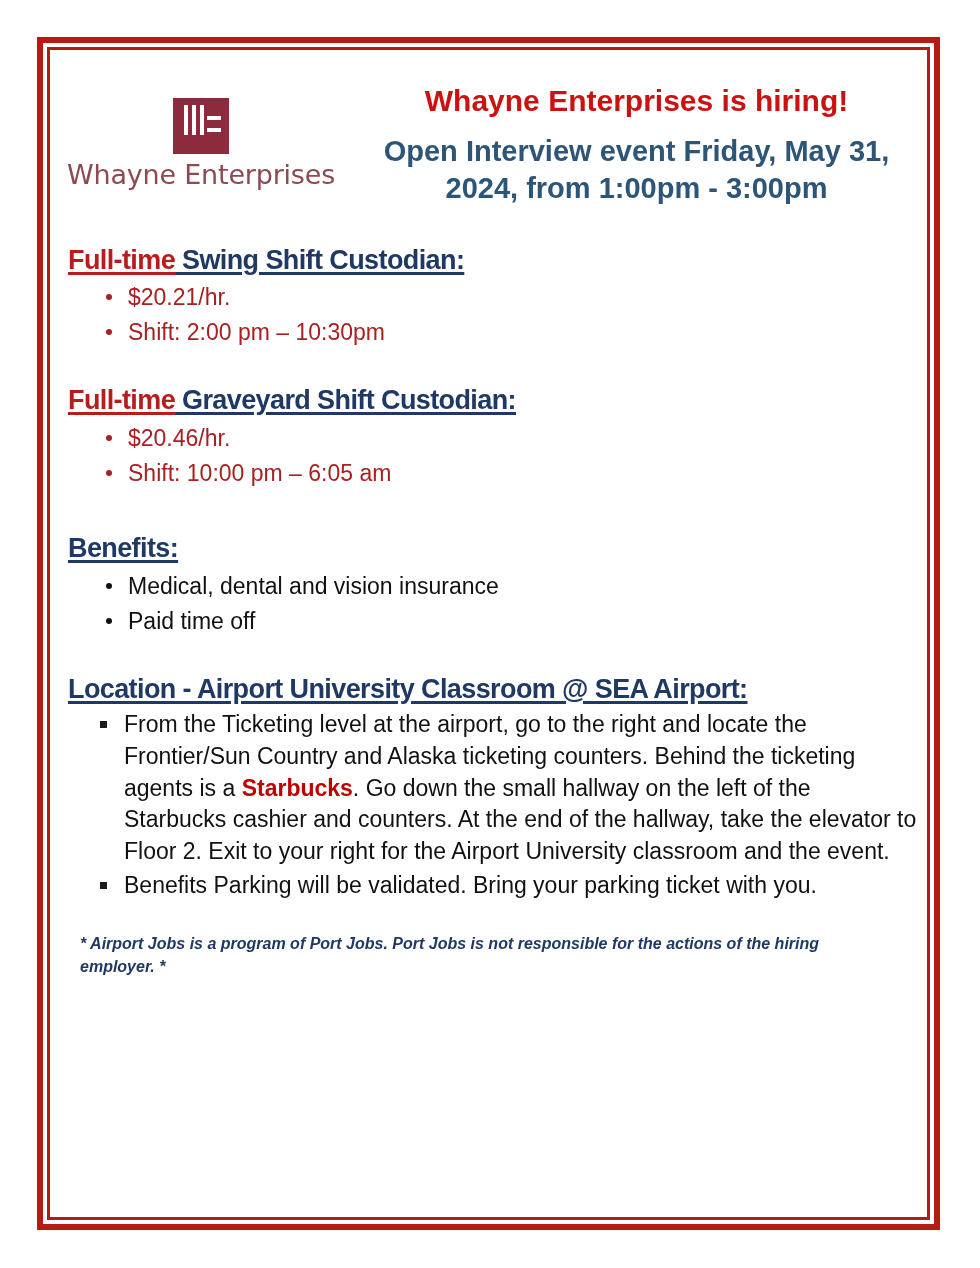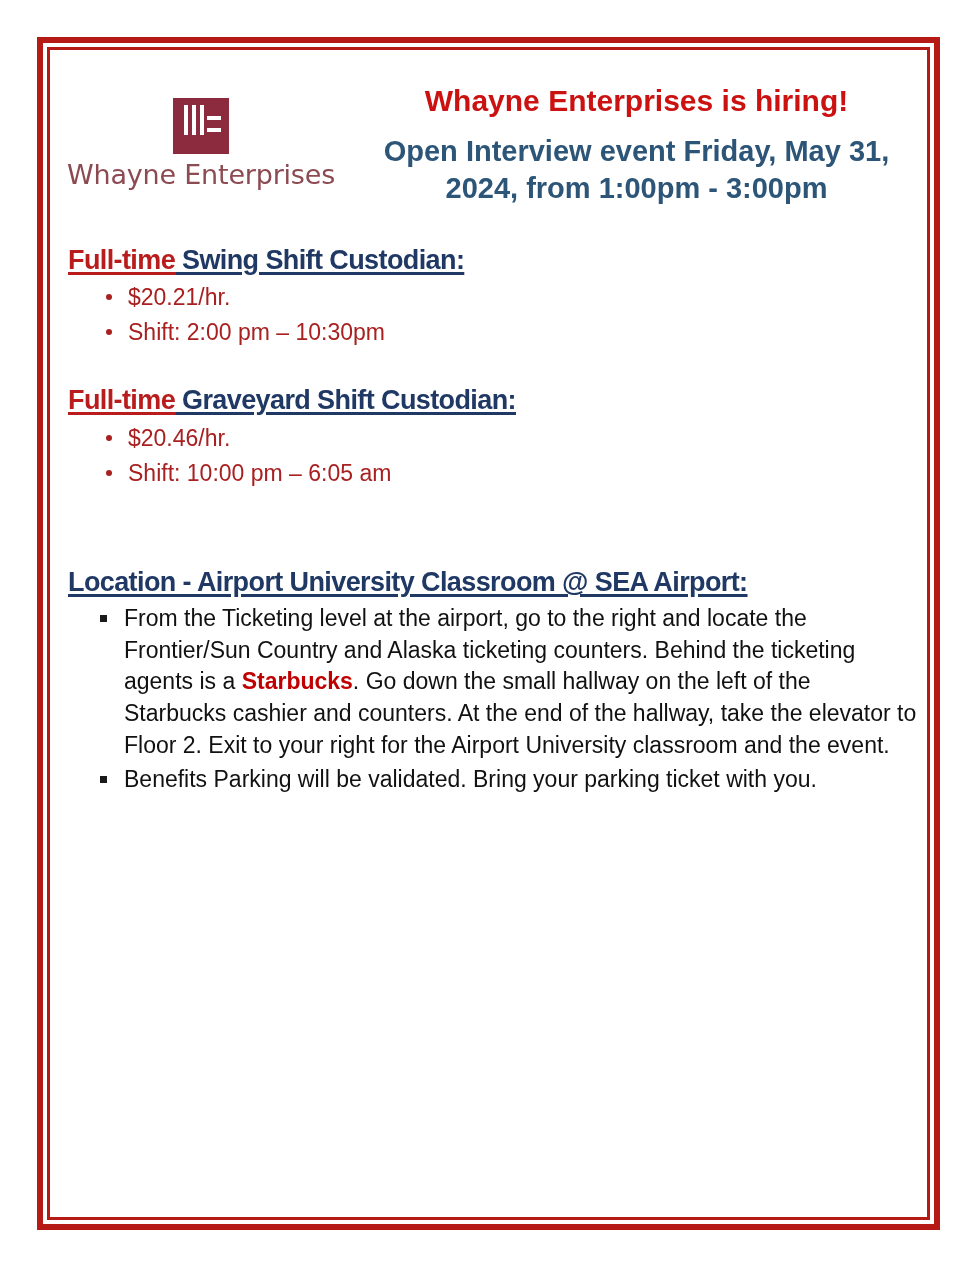--- a/index.html
+++ b/index.html
@@ -249,26 +249,34 @@
     <div>
       <div class="sec-heading"><span class="seg-red">Full-time</span><span class="seg-navy"> Graveyard Shift Custodian:</span></div>
       <ul class="bullets">
         <li class="red">$20.46/hr.</li>
         <li class="red">Shift:  10:00 pm – 6:05 am</li>
       </ul>
     </div>
 
     <div class="gap-lg"></div>
 
+    <div>
+      <div class="sec-heading"><span class="seg-navy">Benefits:</span></div>
+      <ul class="bullets">
+        <li class="black">Medical, dental and vision insurance</li>
+        <li class="black">Paid time off</li>
+      </ul>
+    </div>
 
     <div class="gap-md"></div>
 
     <div>
       <div class="sec-heading"><span class="seg-navy">Location - Airport University Classroom @ SEA Airport:</span></div>
       <ul class="bullets square">
         <li><span>From the Ticketing level at the airport, go to the right and locate the Frontier/Sun Country and Alaska ticketing counters.  Behind the ticketing agents is a </span><span class="emph-red">Starbucks</span><span>. Go down the small hallway on the left of the Starbucks cashier and counters.  At the end of the hallway, take the elevator to Floor 2.  Exit to your right for the Airport University classroom and the event.</span></li>
         <li>Benefits Parking will be validated. Bring your parking ticket with you.</li>
       </ul>
     </div>
 
+    <div class="disclaimer">* Airport Jobs is a program of Port Jobs. Port Jobs is not responsible for the actions of the hiring employer. *</div>
 
   </div>
 </div>
 
 </body></html>

